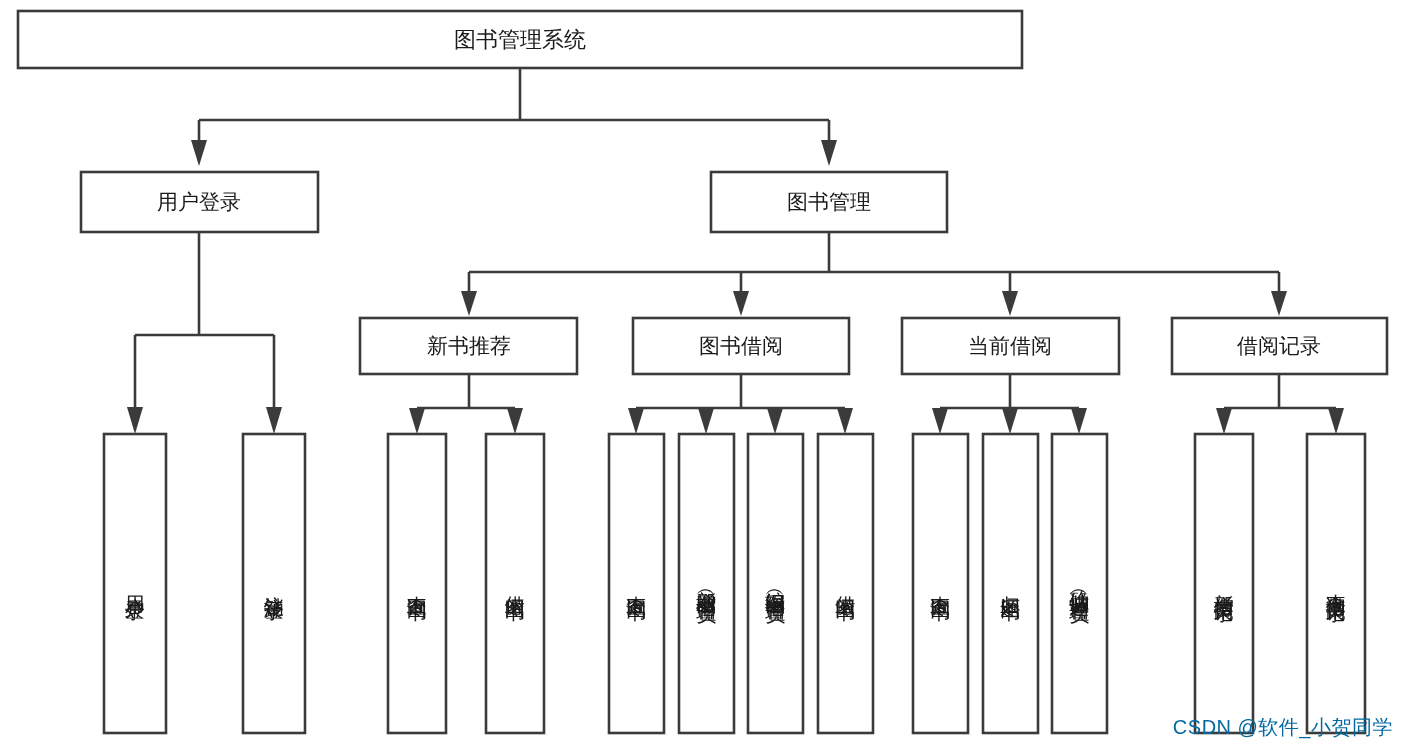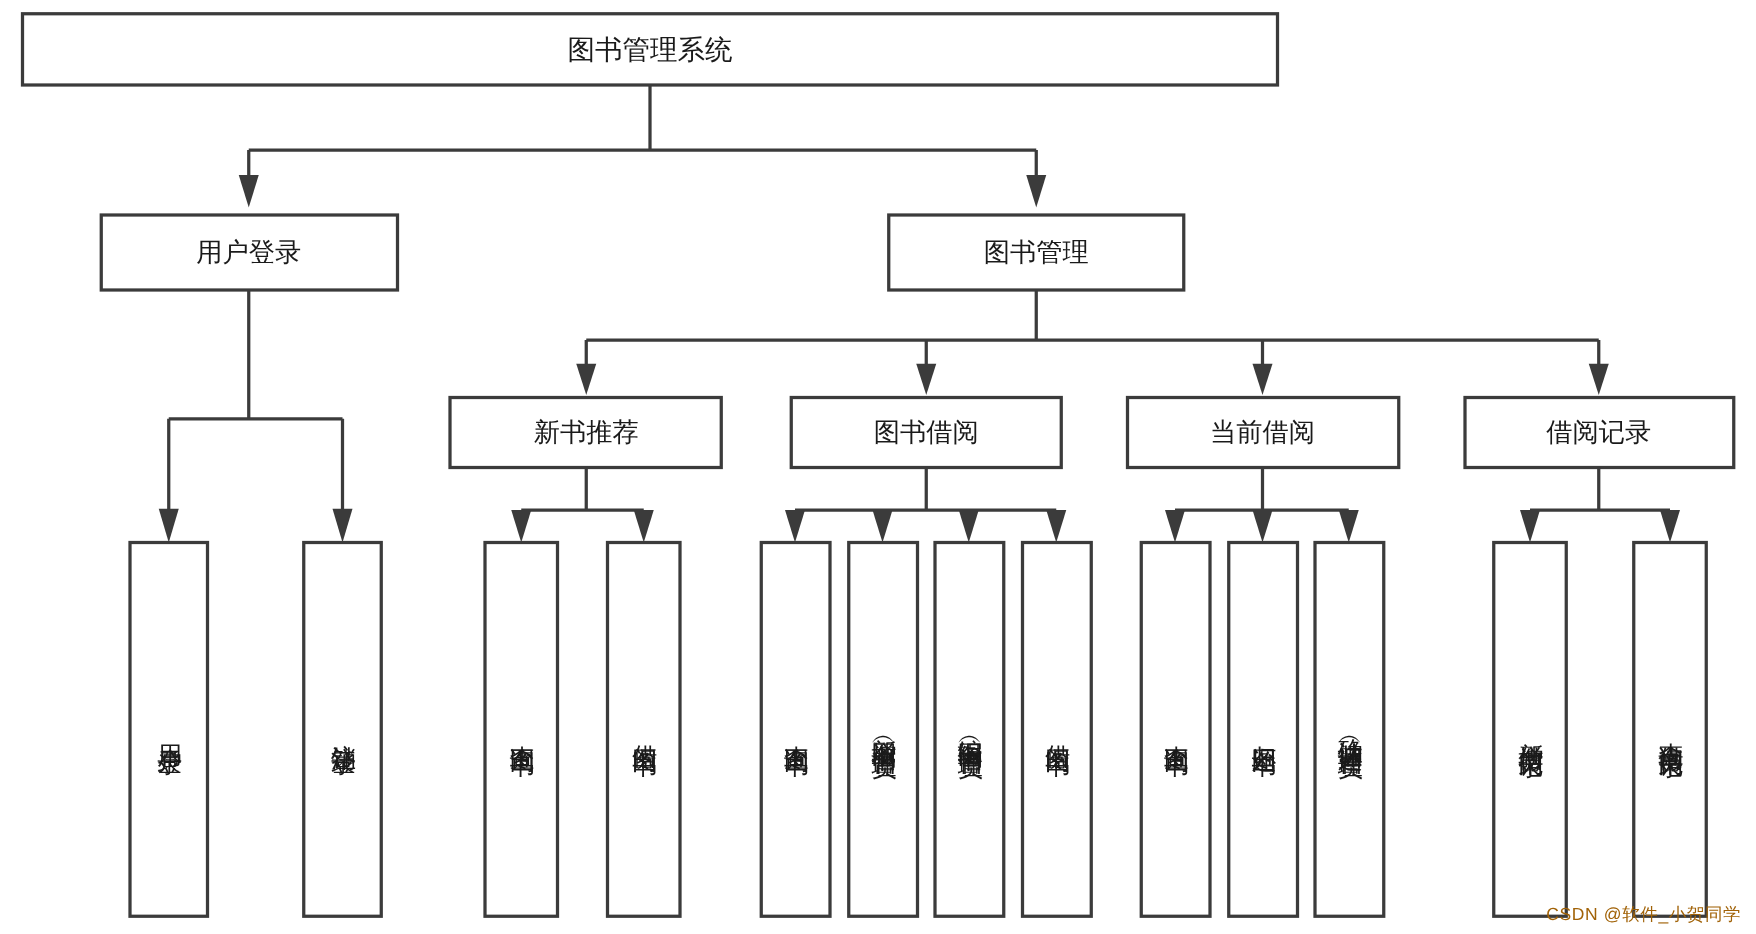--- a/index.html
+++ b/index.html
@@ -77,22 +77,22 @@
     line-height: 1.12;
     letter-spacing: 2px;
     color: #1a1a1a;
     white-space: nowrap;
   }
   .watermark {
     position: absolute;
     right: 12px;
     bottom: 6px;
     font-family: "Liberation Sans", "DejaVu Sans", sans-serif;
-    font-size: 14px;
-    color: #a16207;
+    font-size: 20px;
+    color: #0369a1;
     letter-spacing: 0.5px;
     user-select: none;
     pointer-events: none;
   }
 </style>
 </head>
 <body>
 
 <div id="diagram-root">
 

